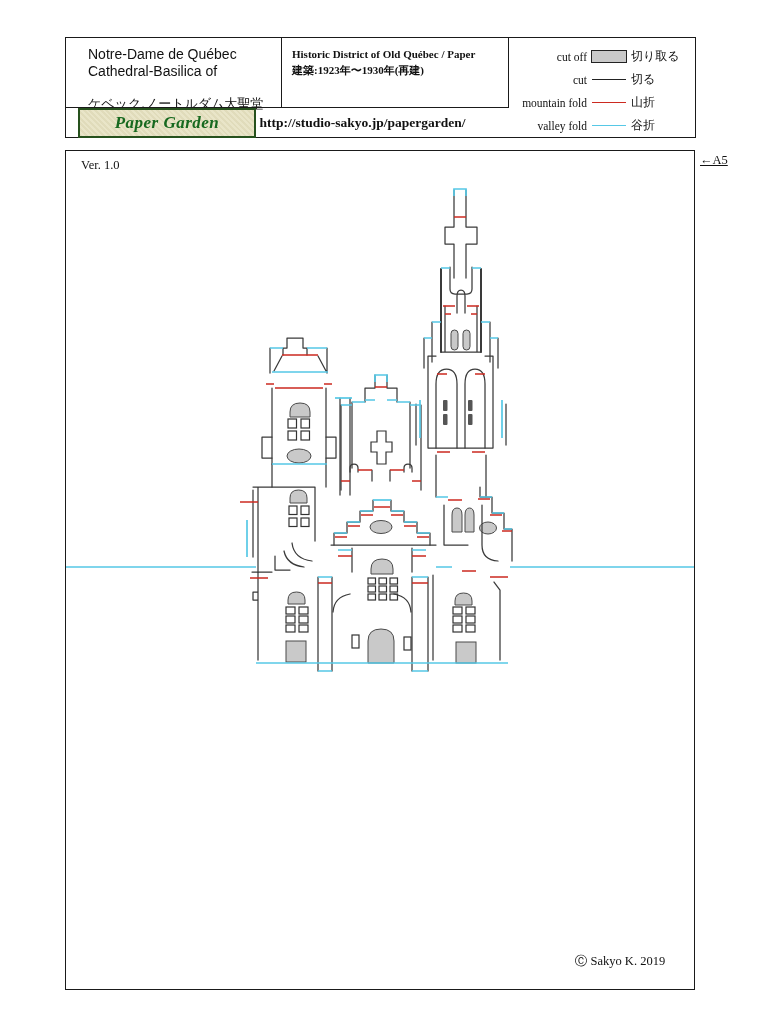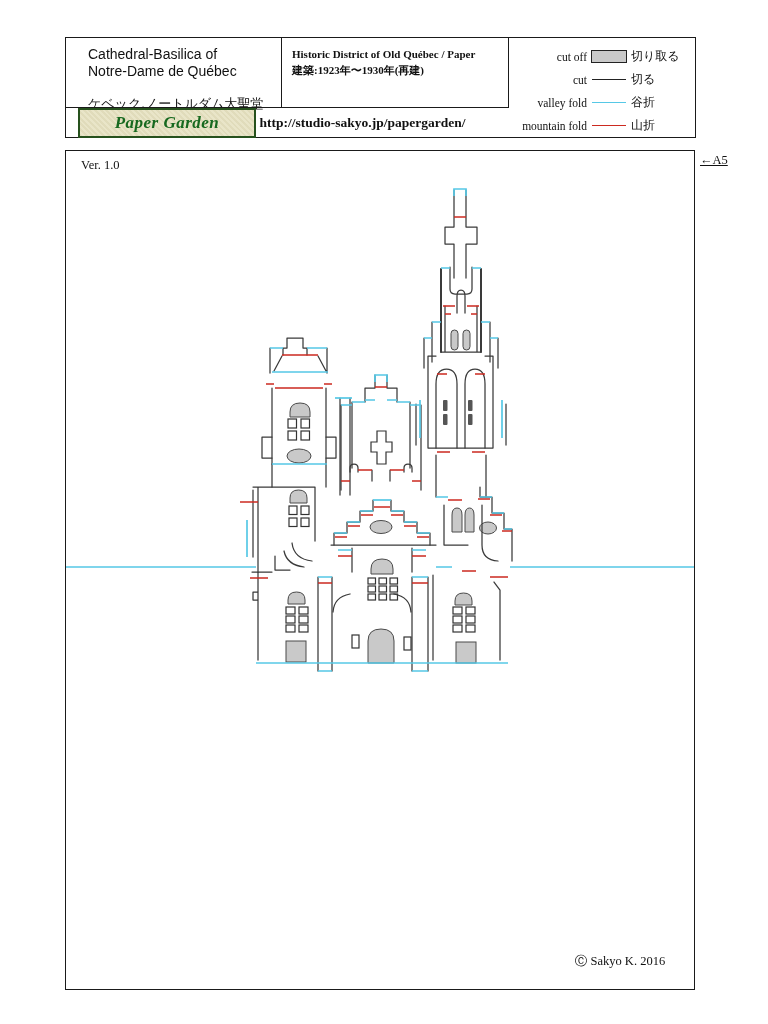--- a/index.html
+++ b/index.html
@@ -51,22 +51,22 @@
   .slit{fill:#555;stroke:none;}
 </style>
 </head>
 <body>
 
 <div class="sheet">
 
   <div class="header-box">
     <div class="title-cell">
       <div class="title-en">
+        <div>Notre-Dame de Québec</div>
         <div>Cathedral-Basilica of</div>
-        <div>Notre-Dame de Québec</div>
       </div>
       <div class="title-ja">ケベック,ノートルダム大聖堂</div>
     </div>
     <div class="info-cell">
       <div>Historic District of Old Québec / Paper</div>
       <div>建築:1923年〜1930年(再建)</div>
     </div>
     <div class="legend-cell">
       <div class="legend-row">
         <span class="legend-en">cut off</span>
@@ -76,46 +76,46 @@
         <span class="legend-ja">切り取る</span>
       </div>
       <div class="legend-row">
         <span class="legend-en">cut</span>
         <span class="legend-swatch-holder">
             <span class="sw-line"></span>
           </span>
         <span class="legend-ja">切る</span>
       </div>
       <div class="legend-row">
+        <span class="legend-en">mountain fold</span>
+        <span class="legend-swatch-holder">
+            <span class="sw-line sw-red"></span>
+          </span>
+        <span class="legend-ja">山折</span>
+      </div>
+      <div class="legend-row">
         <span class="legend-en">valley fold</span>
         <span class="legend-swatch-holder">
             <span class="sw-line sw-cyan"></span>
           </span>
         <span class="legend-ja">谷折</span>
-      </div>
-      <div class="legend-row">
-        <span class="legend-en">mountain fold</span>
-        <span class="legend-swatch-holder">
-            <span class="sw-line sw-red"></span>
-          </span>
-        <span class="legend-ja">山折</span>
       </div>
     </div>
     <div class="bottom-row">
       <div class="logo-cell">
         <span class="logo-text">Paper Garden</span>
       </div>
       <div class="url-cell">http://studio-sakyo.jp/papergarden/</div>
     </div>
   </div>
 
   <div class="main-box"></div>
   <div class="ver-label">Ver.  1.0</div>
   <div class="a5-label">←A5</div>
-  <div class="copyright">Ⓒ Sakyo K.  2016</div>
+  <div class="copyright">Ⓒ Sakyo K.  2019</div>
 
   <svg class="pattern" viewBox="0 0 768 1024">
 
     <g class="co">
       <path d="M290,417 V412 Q290,403 300,403 Q310,403 310,412 V417 Z"></path>
       <ellipse cx="299" cy="456" rx="12" ry="7"></ellipse>
       <path d="M290,503 V498 Q290,490 298.5,490 Q307,490 307,498 V503 Z"></path>
       <ellipse cx="381" cy="527" rx="11" ry="6.5"></ellipse>
       <ellipse cx="488" cy="528" rx="8.5" ry="6"></ellipse>
       <path d="M371,574 V569 Q371,559 382,559 Q393,559 393,569 V574 Z"></path>

